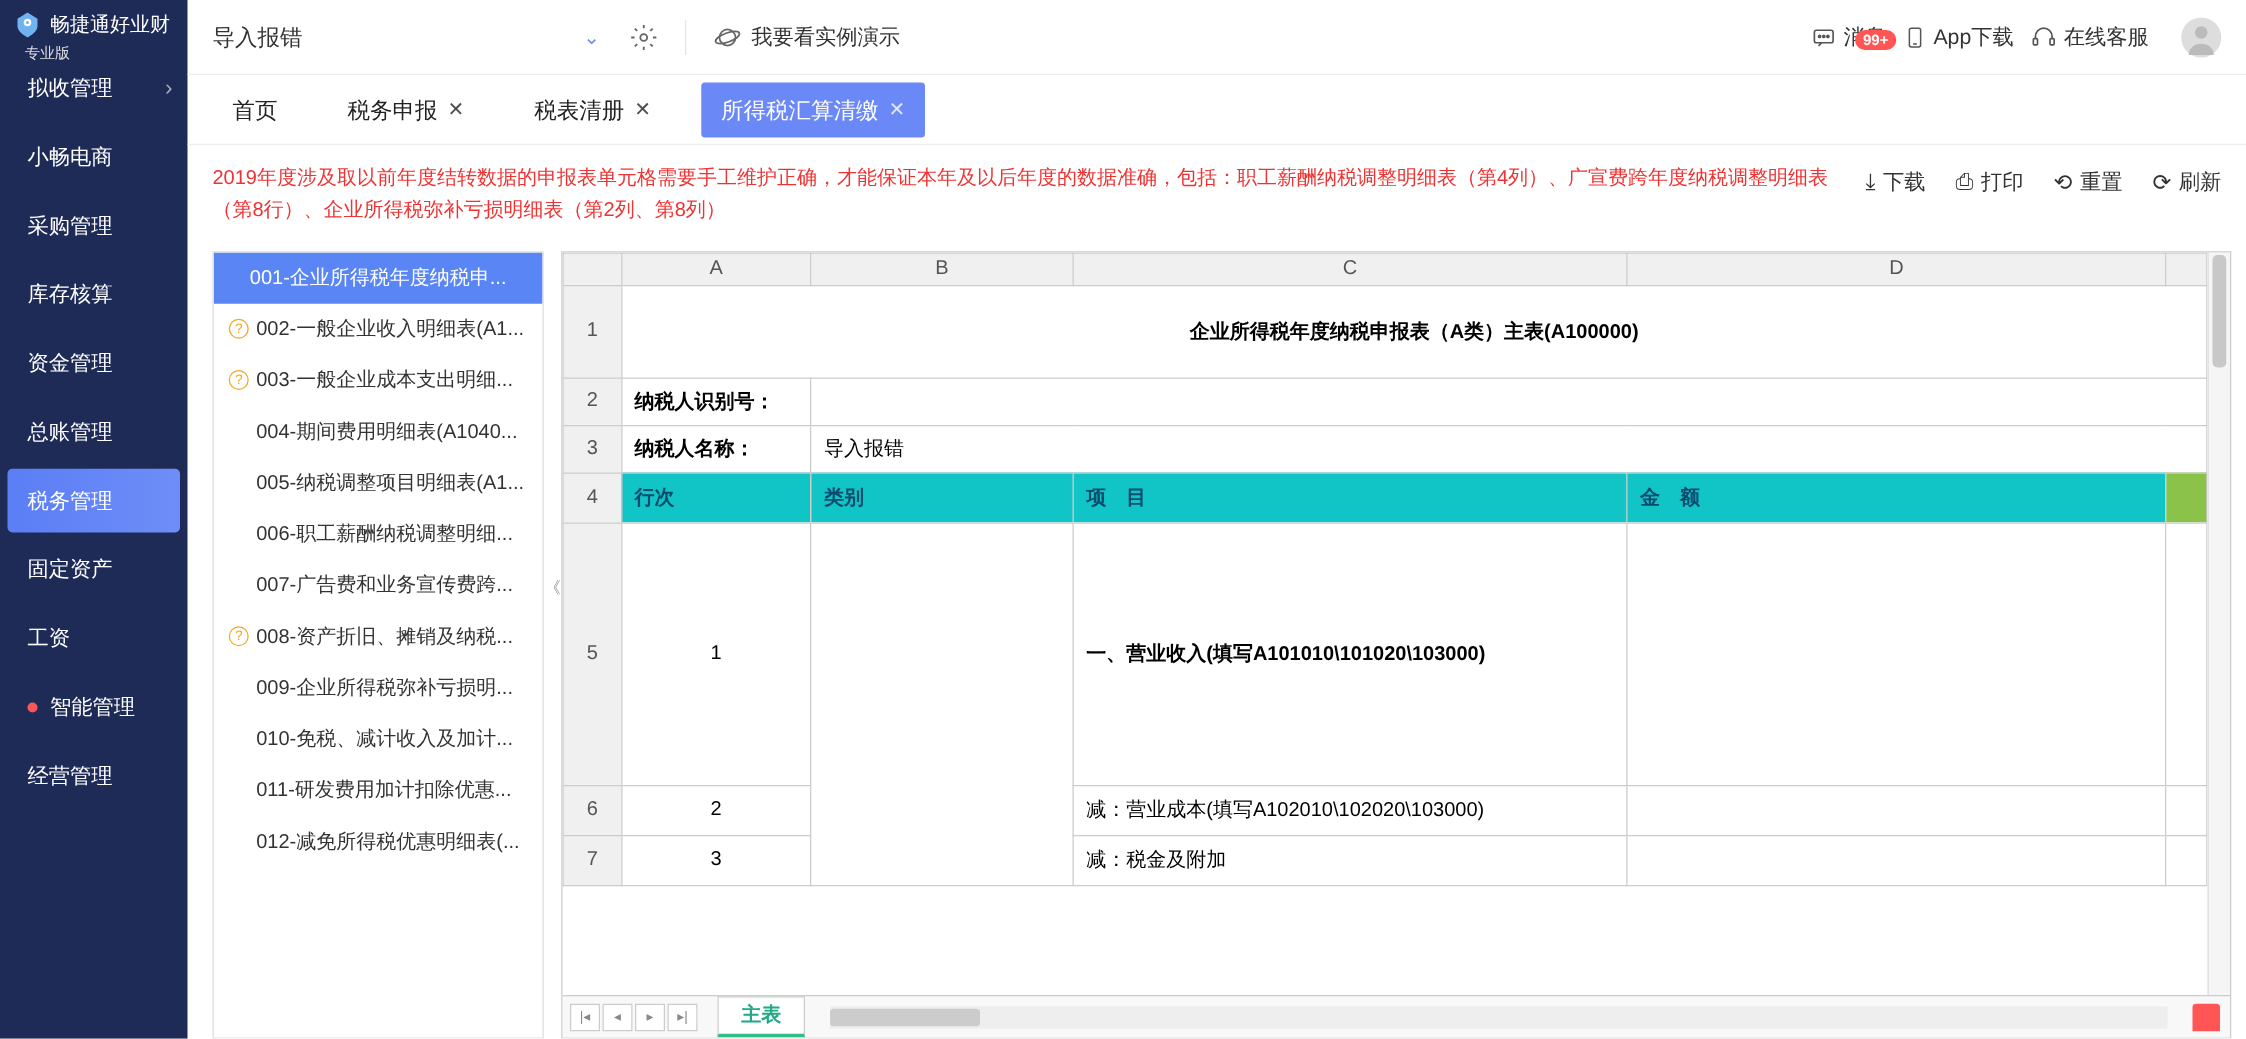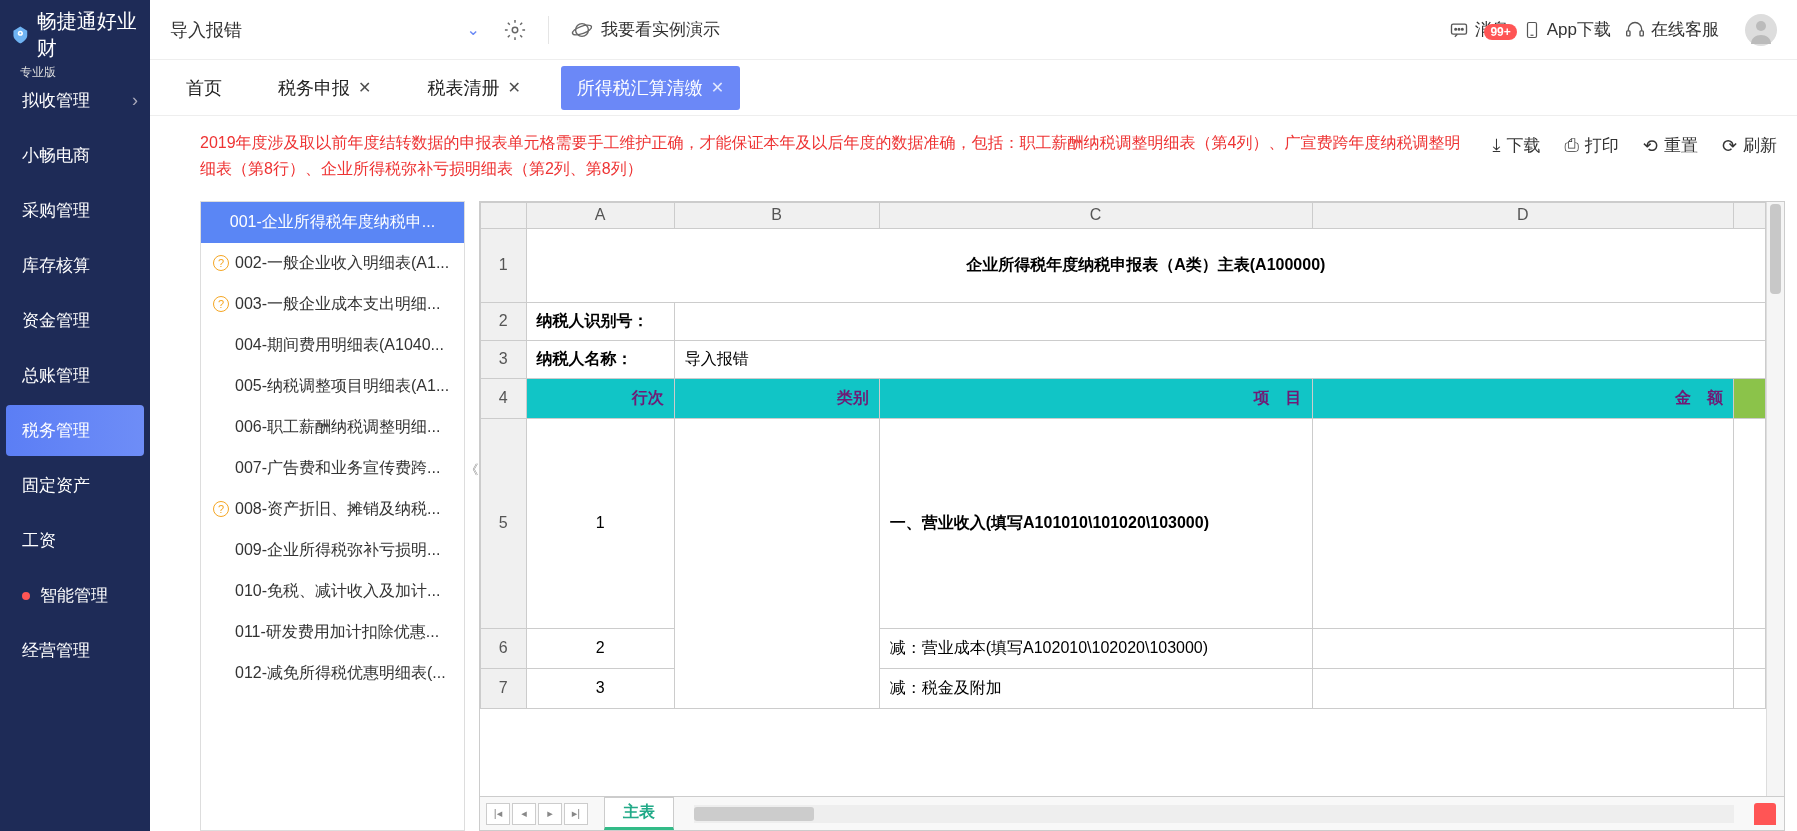--- a/index.html
+++ b/index.html
@@ -1,21 +1,21 @@
 <!DOCTYPE html>
 <html><head>
 <meta charset="utf-8">
 <style>
 * { margin: 0; padding: 0; box-sizing: border-box; font-family: "Microsoft YaHei", Arial, sans-serif; }
 body { background: #fff; width: 1797px; height: 831px; overflow: hidden; display: flex; }
 
 .sidebar { width: 150px; background: #1e2b57; color: #fff; display: flex; flex-direction: column; flex-shrink: 0; }
 .sidebar-logo { display: flex; align-items: center; padding: 8px 10px 2px; gap: 6px; }
 .sidebar-logo-icon { width: 24px; height: 24px; }
-.sidebar-logo-text { font-size: 20px; font-weight: 500; }
+.sidebar-logo-text { font-size: 16px; font-weight: 500; }
 .sidebar-edition { font-size: 12px; padding: 0 0 8px 20px; color: #ddd; }
 .sidebar-menu { flex: 1; overflow: hidden; }
 .sidebar-item { padding: 16px 22px; font-size: 17px; cursor: pointer; display: flex; align-items: center; position: relative; }
 .sidebar-item.partial { padding-top: 0; color: #fff; }
 .sidebar-item.chevron::after { content: '›'; position: absolute; right: 12px; font-size: 18px; color: #aab; }
 .sidebar-item.active { background: linear-gradient(90deg, #5b7ef5, #6e8df7); border-radius: 4px; margin: 2px 6px; padding: 14px 16px; }
 .sidebar-item .bullet { width: 8px; height: 8px; background: #f55; border-radius: 50%; margin-right: 10px; }
 
 .main { flex: 1; display: flex; flex-direction: column; min-width: 0; }
 .topbar { height: 60px; display: flex; align-items: center; padding: 0 20px; border-bottom: 1px solid #eee; gap: 14px; }
@@ -27,21 +27,21 @@
 .topbar-spacer { flex: 1; }
 .topbar-item { display: flex; align-items: center; gap: 6px; font-size: 17px; color: #333; cursor: pointer; position: relative; }
 .badge { position: absolute; top: -10px; right: -8px; background: #f55; color: #fff; font-size: 12px; padding: 1px 6px; border-radius: 10px; font-weight: bold; margin-top: 16px; }
 .avatar { width: 32px; height: 32px; border-radius: 50%; background: #ddd; margin-left: 12px; }
 
 .tabs { height: 56px; display: flex; align-items: center; gap: 24px; padding: 0 20px; border-bottom: 1px solid #eee; }
 .tab { display: flex; align-items: center; gap: 8px; font-size: 18px; color: #222; cursor: pointer; padding: 10px 16px; }
 .tab.active { background: #6b88f7; color: #fff; border-radius: 3px; }
 .tab .close { font-size: 16px; opacity: .8; cursor: pointer; }
 
-.content { flex: 1; display: flex; flex-direction: column; padding: 14px 0 0; min-height: 0; overflow: hidden; margin-left: 30px; }
+.content { flex: 1; display: flex; flex-direction: column; padding: 14px 0 0; min-height: 0; overflow: hidden; }
 .notice-row { display: flex; align-items: flex-start; padding: 0 20px 10px; gap: 20px; }
 .notice { color: #e33; font-size: 16px; line-height: 1.65; flex: 1; }
 .actions { display: flex; gap: 24px; padding-top: 4px; flex-shrink: 0; }
 .action-btn { display: flex; align-items: center; gap: 6px; font-size: 17px; color: #333; cursor: pointer; white-space: nowrap; }
 .action-btn .ic { font-size: 18px; }
 
 .workspace { flex: 1; display: flex; padding: 8px 12px 0 20px; gap: 0; min-height: 0; overflow: hidden; }
 .tree { width: 265px; border: 1px solid #ddd; background: #fff; overflow: hidden; flex-shrink: 0; }
 .tree-item { padding: 10px 12px; font-size: 16px; color: #333; cursor: pointer; white-space: nowrap; overflow: hidden; text-overflow: ellipsis; display: flex; align-items: center; gap: 6px; }
 .tree-item.active { background: #5a86f5; color: #fff; text-align: center; justify-content: center; }
@@ -54,21 +54,21 @@
 .sheet-grid { flex: 1; display: flex; overflow: hidden; }
 .sheet-body { flex: 1; overflow: auto; }
 .sheet-table { border-collapse: collapse; width: 100%; table-layout: fixed; }
 .sheet-table th, .sheet-table td { border: 1px solid #ccc; font-size: 16px; }
 .col-head-row th { background: #f0f0f0; font-weight: normal; color: #555; height: 26px; }
 .corner { width: 40px; background: #e8e8e8; }
 .row-head { width: 40px; background: #f0f0f0; text-align: center; color: #555; font-size: 15px; }
 td.body-cell { background: #fff; padding: 8px 10px; vertical-align: middle; }
 .title-cell { text-align: center; font-weight: bold; font-size: 22px; height: 74px; }
 .label-cell { font-weight: bold; font-size: 18px; }
-.header-cell { background: #11c5c6 !important; color: #701a75; text-align: right; font-weight: bold; font-size: 19px; height: 40px; }
+.header-cell { background: #11c5c6 !important; color: #0c4a6e; text-align: left; font-weight: bold; font-size: 19px; height: 40px; }
 .green-cell { background: #8bc34a !important; width: 28px; }
 .tall-row td { height: 210px; }
 .r6 td, .r7 td, .r8 td { height: 40px; }
 .centered { text-align: center; }
 .scroll-y { width: 18px; background: #f5f5f5; border-left: 1px solid #ddd; position: relative; }
 .scroll-y::before { content: ''; position: absolute; left: 3px; right: 3px; top: 2px; height: 90px; background: #c8c8c8; border-radius: 4px; }
 
 .sheet-footer { height: 34px; display: flex; align-items: center; border-top: 1px solid #ccc; background: #f8f8f8; position: relative; }
 .footer-nav { display: flex; gap: 2px; padding: 0 6px; }
 .footer-nav span { width: 24px; height: 22px; border: 1px solid #ccc; background: #fff; display: flex; align-items: center; justify-content: center; font-size: 11px; color: #888; cursor: pointer; }

